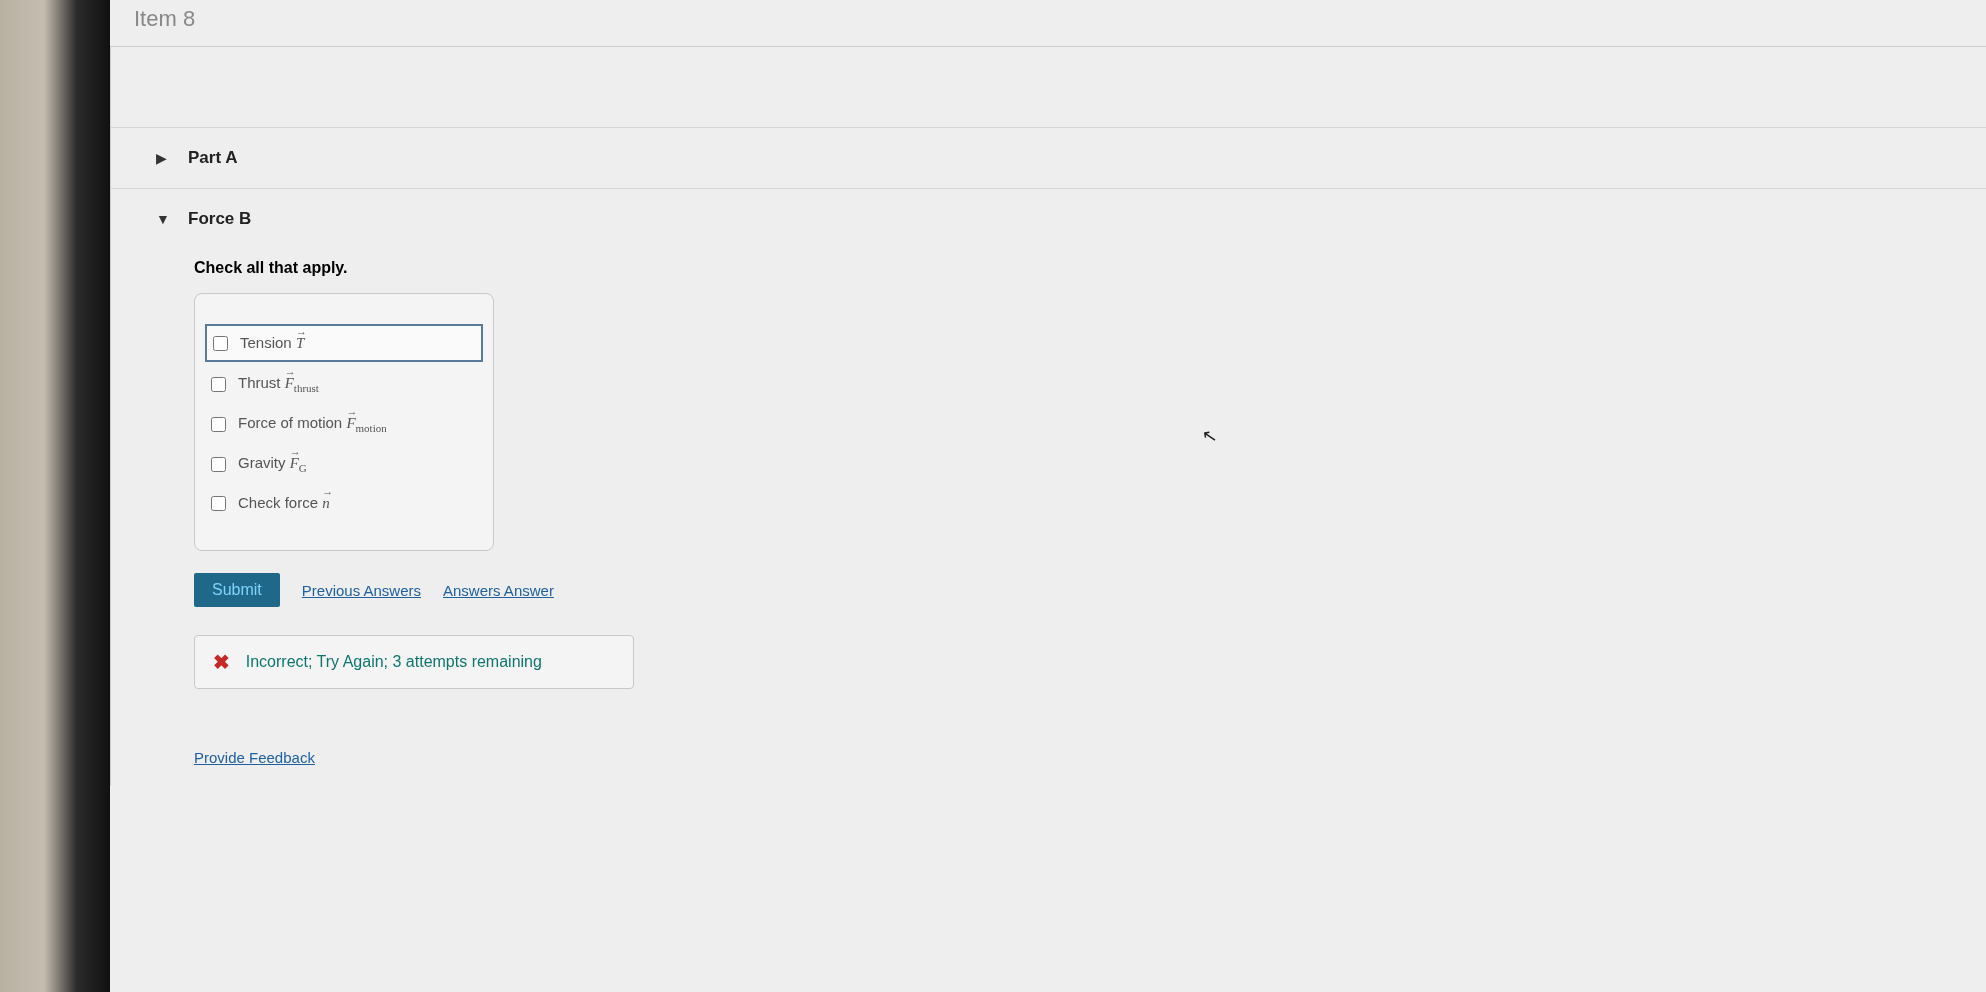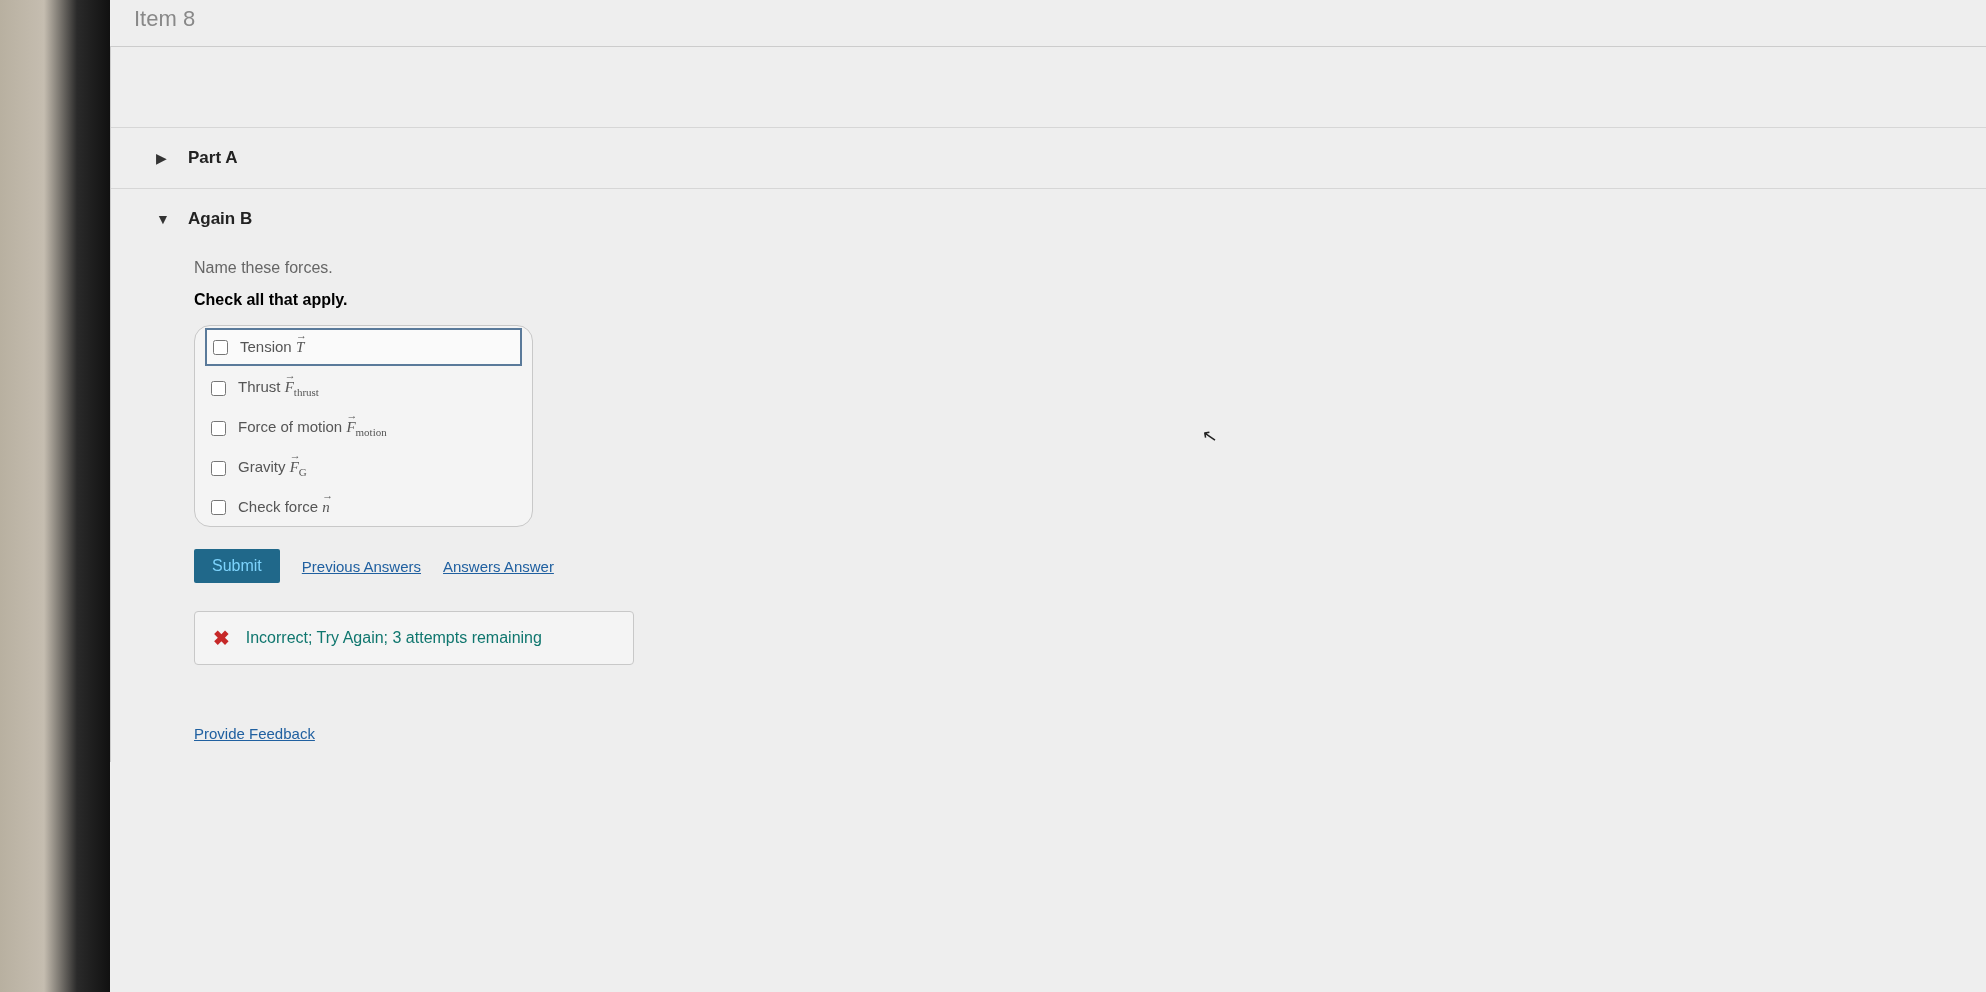--- a/index.html
+++ b/index.html
@@ -78,23 +78,23 @@
     font-size: 16px;
   }
   .instruction {
     font-weight: bold;
     color: #000000;
     margin-bottom: 16px;
     font-size: 16px;
   }
   .options-box {
     border: 1px solid #c8c8c8;
-    border-radius: 16px;
-    width: 339px;
-    padding: 0 0;
+    border-radius: 8px;
+    width: 300px;
+    padding: 28px 0;
     background: #f4f4f4;
   }
   .option {
     display: flex;
     align-items: center;
     gap: 12px;
     padding: 10px 16px;
     color: #555;
     font-size: 15px;
   }
@@ -203,25 +203,24 @@
         <div class="part-row first">
           <div class="part-header">
             <span class="chevron">▶</span>
             <span class="part-title">Part A</span>
           </div>
         </div>
 
         <div class="part-row">
           <div class="part-header">
             <span class="chevron">▼</span>
-            <span class="part-title">Again B</span>
+            <span class="part-title">Force B</span>
           </div>
 
           <div class="part-body">
-            <div class="prompt-line">Name these forces.</div>
             <div class="instruction">Check all that apply.</div>
 
             <div class="options-box">
 
               <label class="option boxed">
                 <input type="checkbox" style="">
                 <span>
                   <span>Tension</span>
                   <span class="math-var"><span class="arrow">→</span><span>T</span></span>
                 </span>

